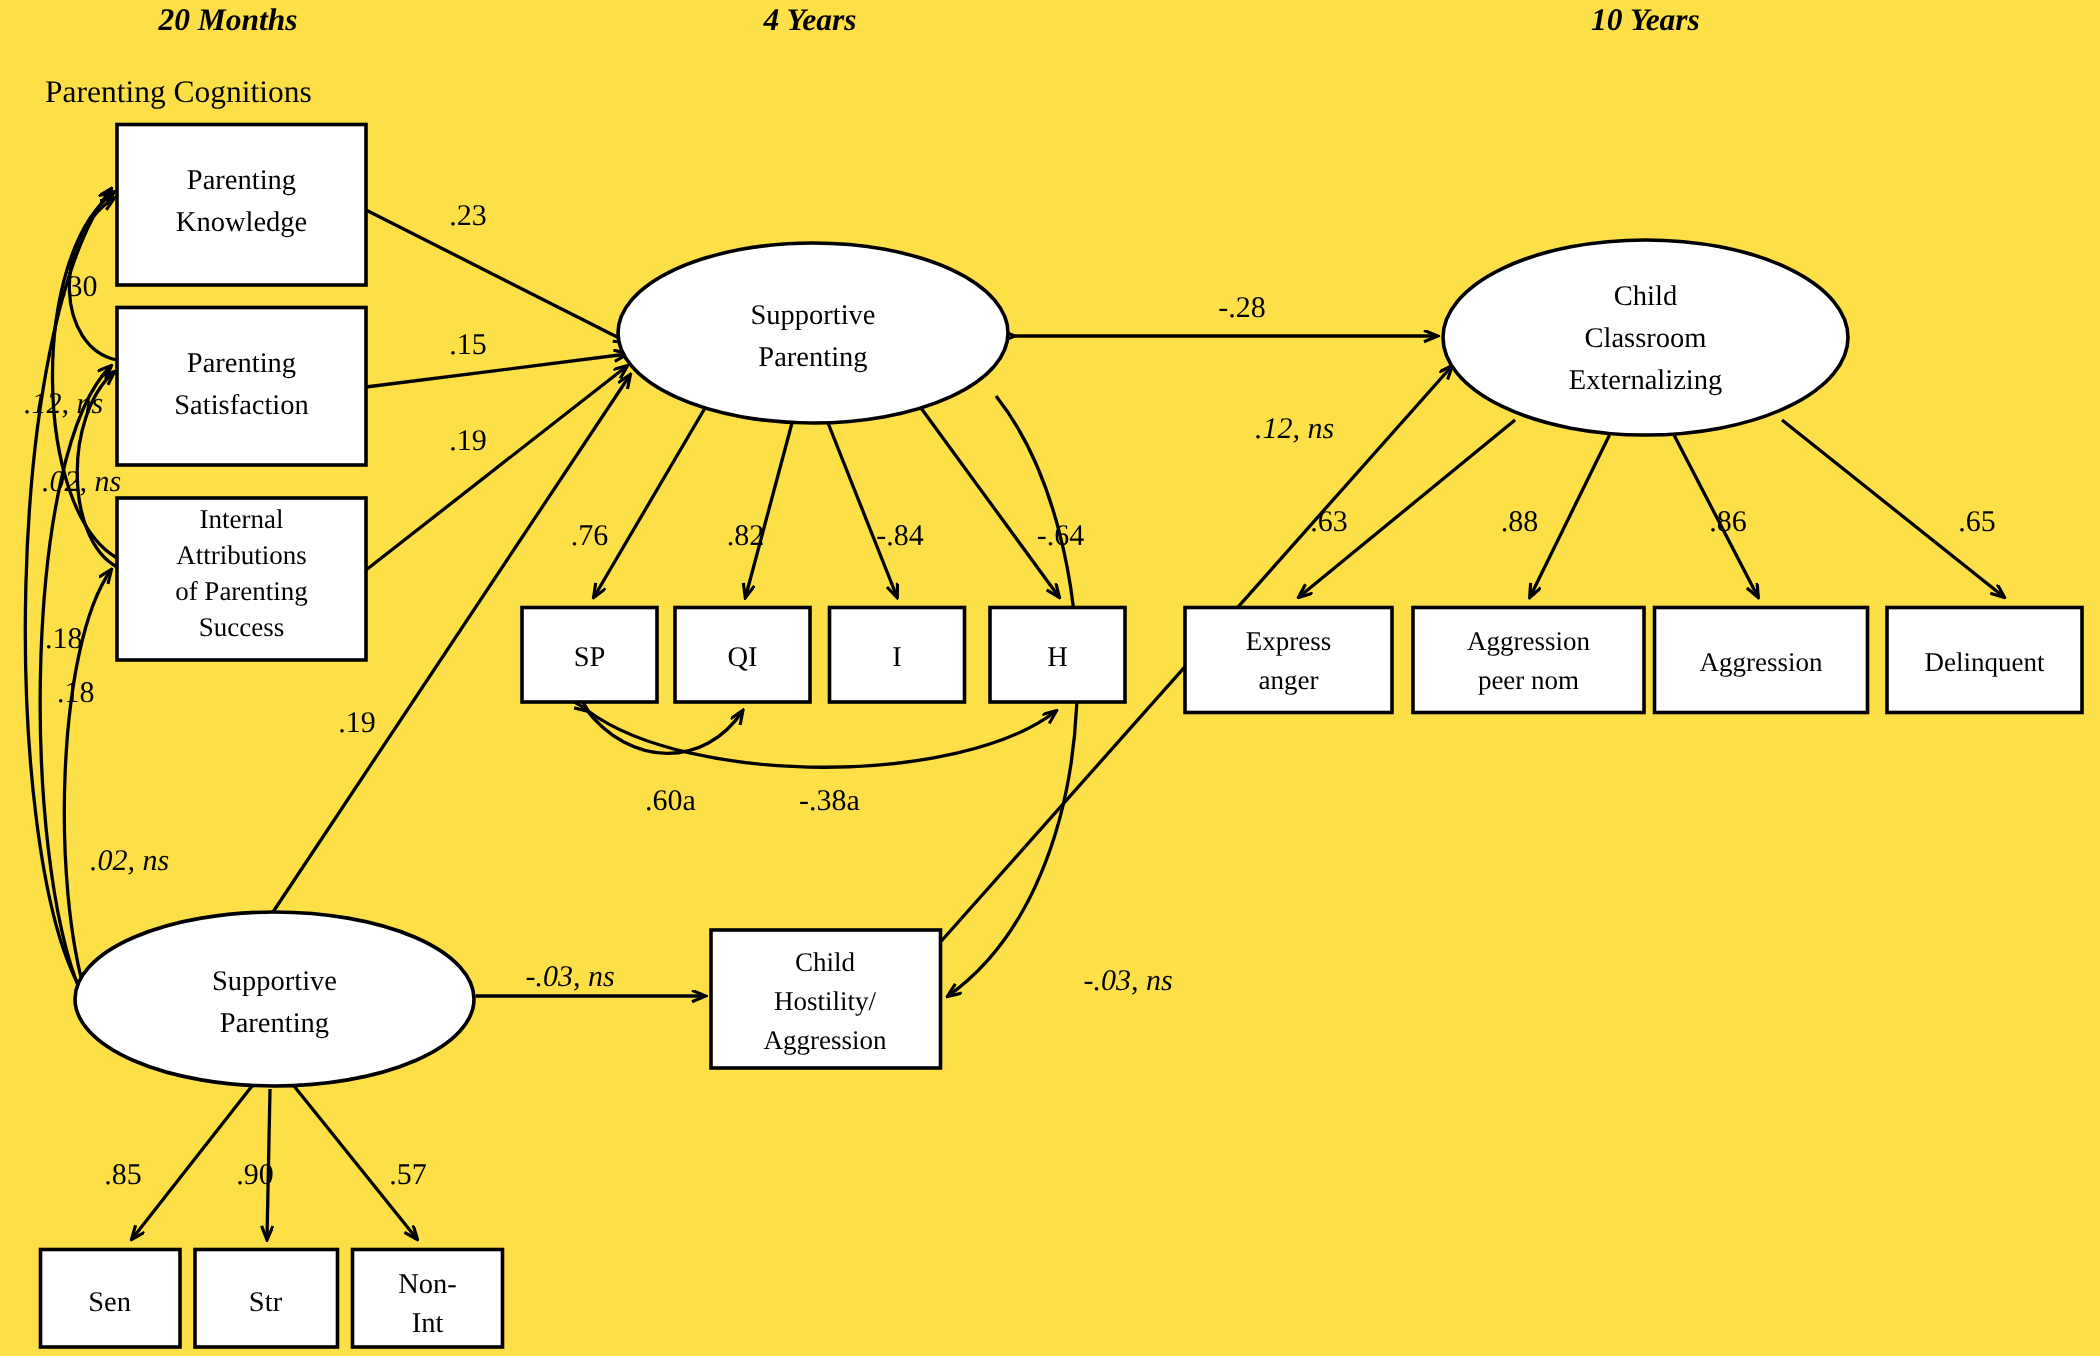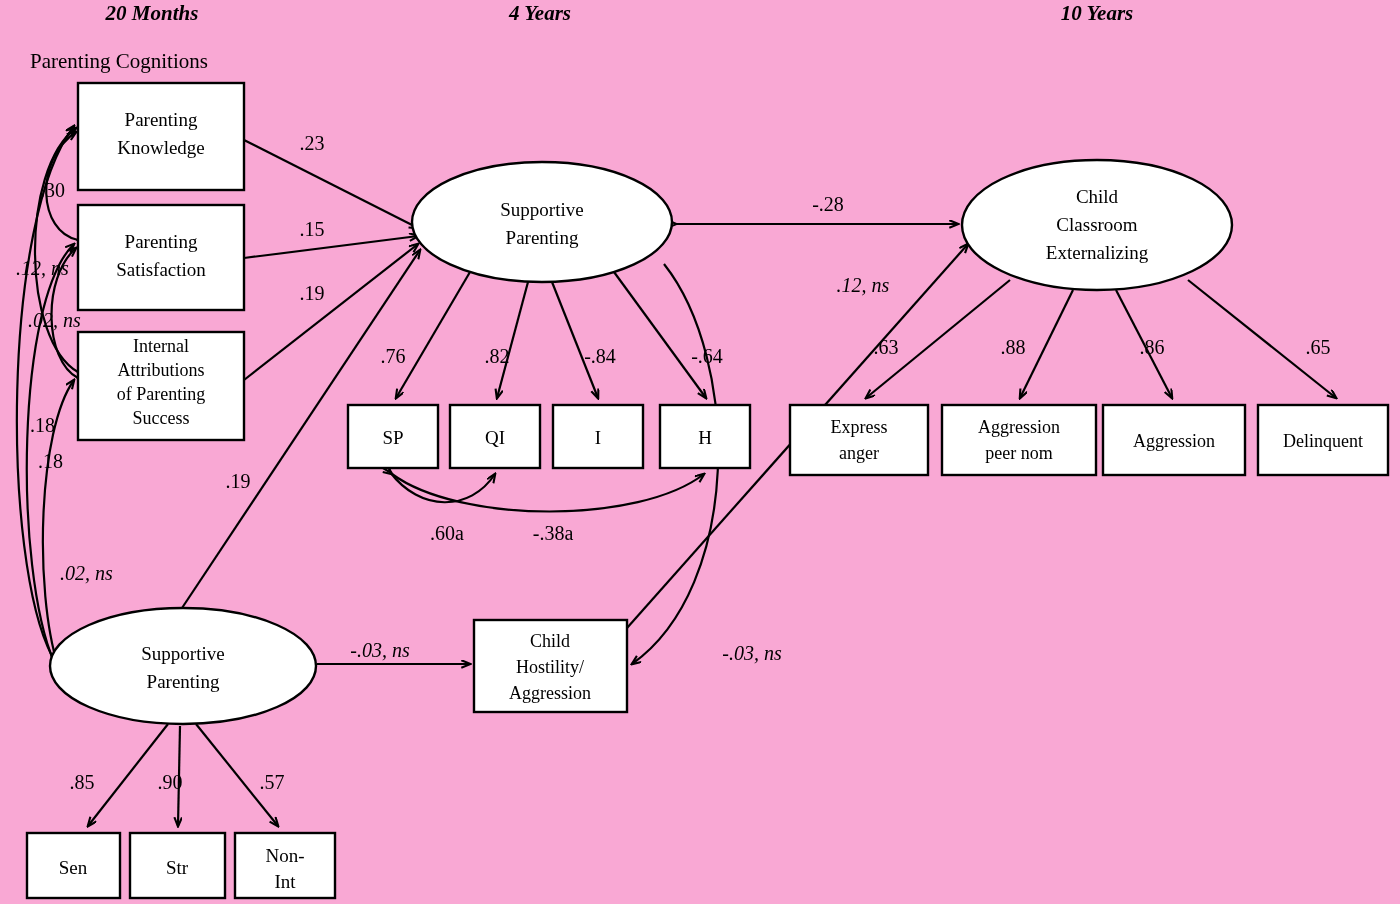--- a/index.html
+++ b/index.html
@@ -1,18 +1,18 @@
 <!DOCTYPE html>
 <html><head>
 <meta charset="utf-8">
 <style>
   html,body{margin:0;padding:0;background:#ffffff;}
   body{width:1400px;height:904px;overflow:hidden;
        font-family:"Liberation Serif",serif;color:#000;}
-  #stage{position:relative;width:1400px;height:904px;background:#f9a8d4;}
+  #stage{position:relative;width:1400px;height:904px;background:#fde047;}
   svg#diagram{position:absolute;left:0;top:0;width:1400px;height:904px;}
   .node-box{fill:#ffffff;stroke:#000000;stroke-width:2.4;}
   .node-ellipse{fill:#ffffff;stroke:#000000;stroke-width:2.4;}
   .path-line{fill:none;stroke:#000000;stroke-width:2.2;}
   .path-curve{fill:none;stroke:#000000;stroke-width:2.2;}
   text{font-family:"Liberation Serif",serif;fill:#000;}
   .t-node{font-size:19px;text-anchor:middle;}
   .t-node-sm{font-size:18px;text-anchor:middle;}
   .t-coef{font-size:20px;text-anchor:middle;}
   .t-coef-l{font-size:20px;text-anchor:start;}

